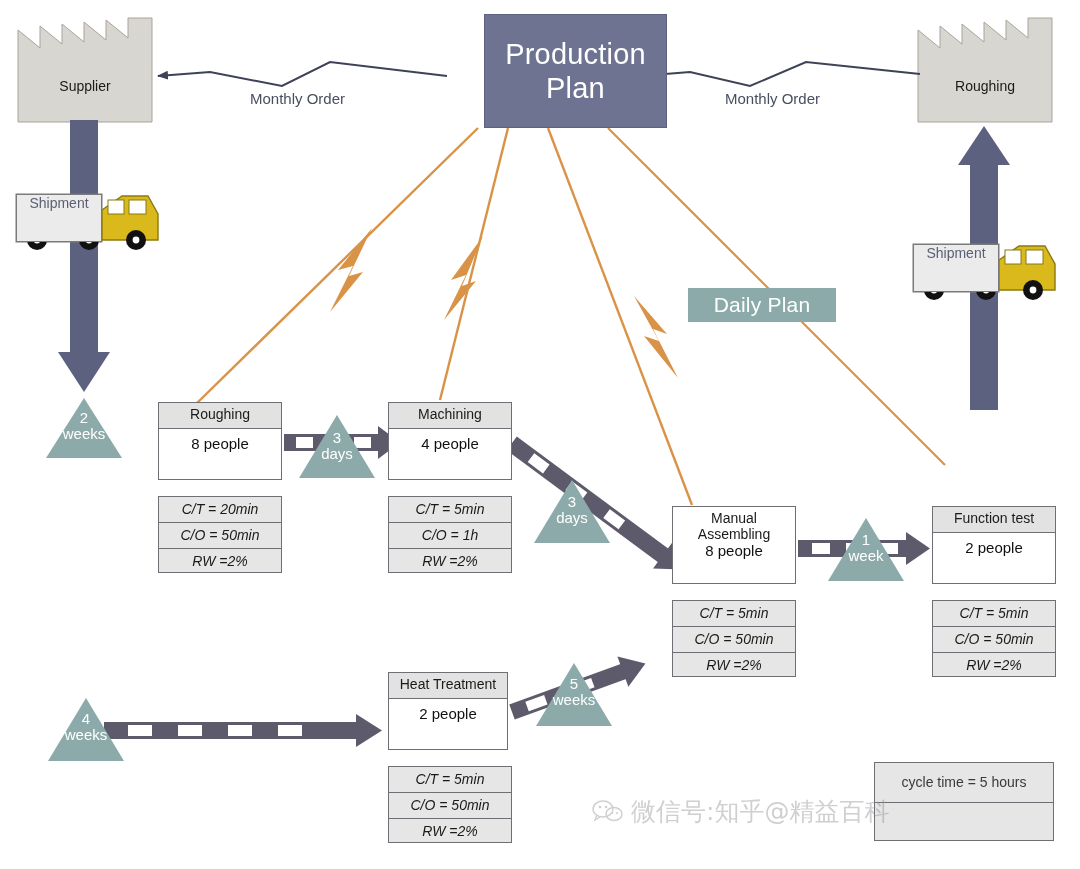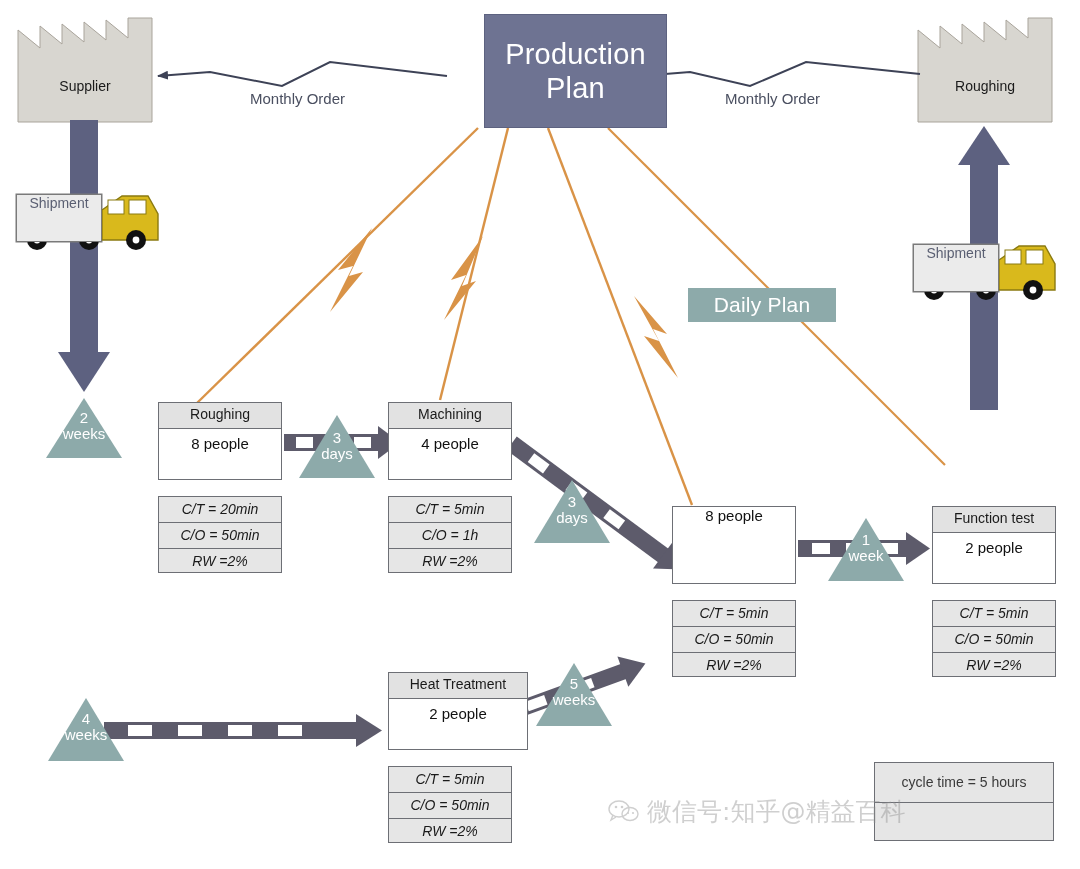--- a/index.html
+++ b/index.html
@@ -255,20 +255,24 @@
       <div class="proc-people">4 people</div>
     </div>
   </div>
   <div class="node data-box" style="left:388px;top:496px;width:124px;height:77px;">
     <div class="data-row">C/T = 5min</div>
     <div class="data-row">C/O = 1h</div>
     <div class="data-row">RW =2%</div>
   </div>
 
   <div class="node proc" style="left:672px;top:506px;width:124px;height:78px;">
+    <div class="proc-title" style="border-bottom:none;background:#fff;padding:4px 2px 0;">
+      <span>Manual</span><br>
+      <span>Assembling</span>
+    </div>
     <div class="proc-body">
       <div class="proc-people" style="padding-top:0;">8 people</div>
     </div>
   </div>
   <div class="node data-box" style="left:672px;top:600px;width:124px;height:77px;">
     <div class="data-row">C/T = 5min</div>
     <div class="data-row">C/O = 50min</div>
     <div class="data-row">RW =2%</div>
   </div>
 
@@ -277,21 +281,21 @@
     <div class="proc-body">
       <div class="proc-people">2 people</div>
     </div>
   </div>
   <div class="node data-box" style="left:932px;top:600px;width:124px;height:77px;">
     <div class="data-row">C/T = 5min</div>
     <div class="data-row">C/O = 50min</div>
     <div class="data-row">RW =2%</div>
   </div>
 
-  <div class="node proc" style="left:388px;top:672px;width:140px;height:78px;">
+  <div class="node proc" style="left:388px;top:672px;width:120px;height:78px;">
     <div class="proc-title">Heat Treatment</div>
     <div class="proc-body">
       <div class="proc-people">2 people</div>
     </div>
   </div>
   <div class="node data-box" style="left:388px;top:766px;width:124px;height:77px;">
     <div class="data-row">C/T = 5min</div>
     <div class="data-row">C/O = 50min</div>
     <div class="data-row">RW =2%</div>
   </div>
@@ -319,21 +323,21 @@
   <div class="tri-text" style="left:544px;top:676px;width:60px;">
     <span>5</span><br>
     <span>weeks</span>
   </div>
 
   <div class="node cycle-box" style="left:874px;top:762px;width:180px;height:79px;">
     <div class="cycle-row">cycle time = 5 hours</div>
     <div class="cycle-row"></div>
   </div>
 
-  <div class="watermark" style="left:608px;top:795px;">
+  <div class="watermark" style="left:592px;top:795px;">
     <svg width="32" height="26" viewBox="0 0 32 26">
       <ellipse cx="11" cy="10" rx="10" ry="8" fill="none" stroke="#8e8e8e" stroke-width="1.4"></ellipse>
       <path d="M5,16 L3,21 L8,18" fill="none" stroke="#8e8e8e" stroke-width="1.4"></path>
       <circle cx="8" cy="8" r="1.3" fill="#8e8e8e"></circle>
       <circle cx="14" cy="8" r="1.3" fill="#8e8e8e"></circle>
       <ellipse cx="22" cy="15" rx="8" ry="6.5" fill="none" stroke="#8e8e8e" stroke-width="1.4"></ellipse>
       <circle cx="20" cy="14" r="1.1" fill="#8e8e8e"></circle>
       <circle cx="25" cy="14" r="1.1" fill="#8e8e8e"></circle>
     </svg>
     <span>微信号:知乎@精益百科</span>

